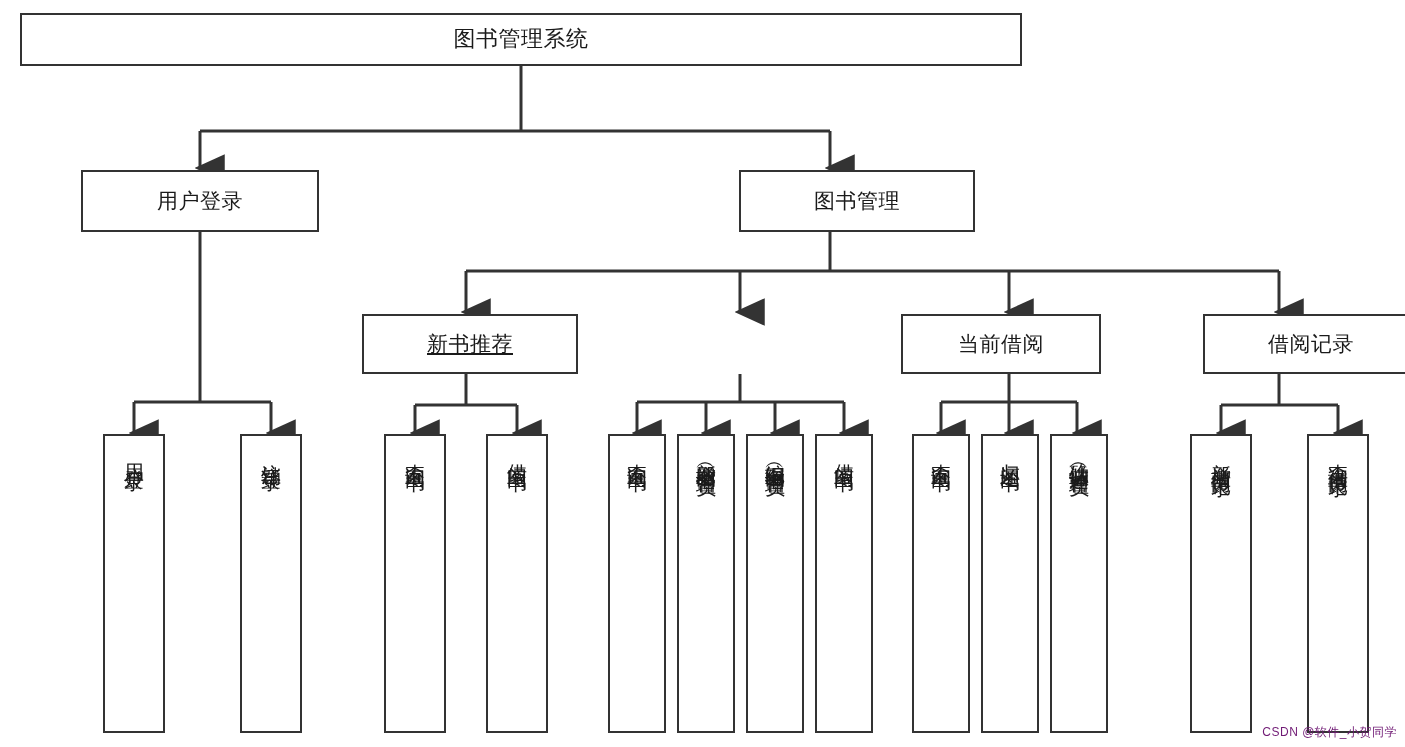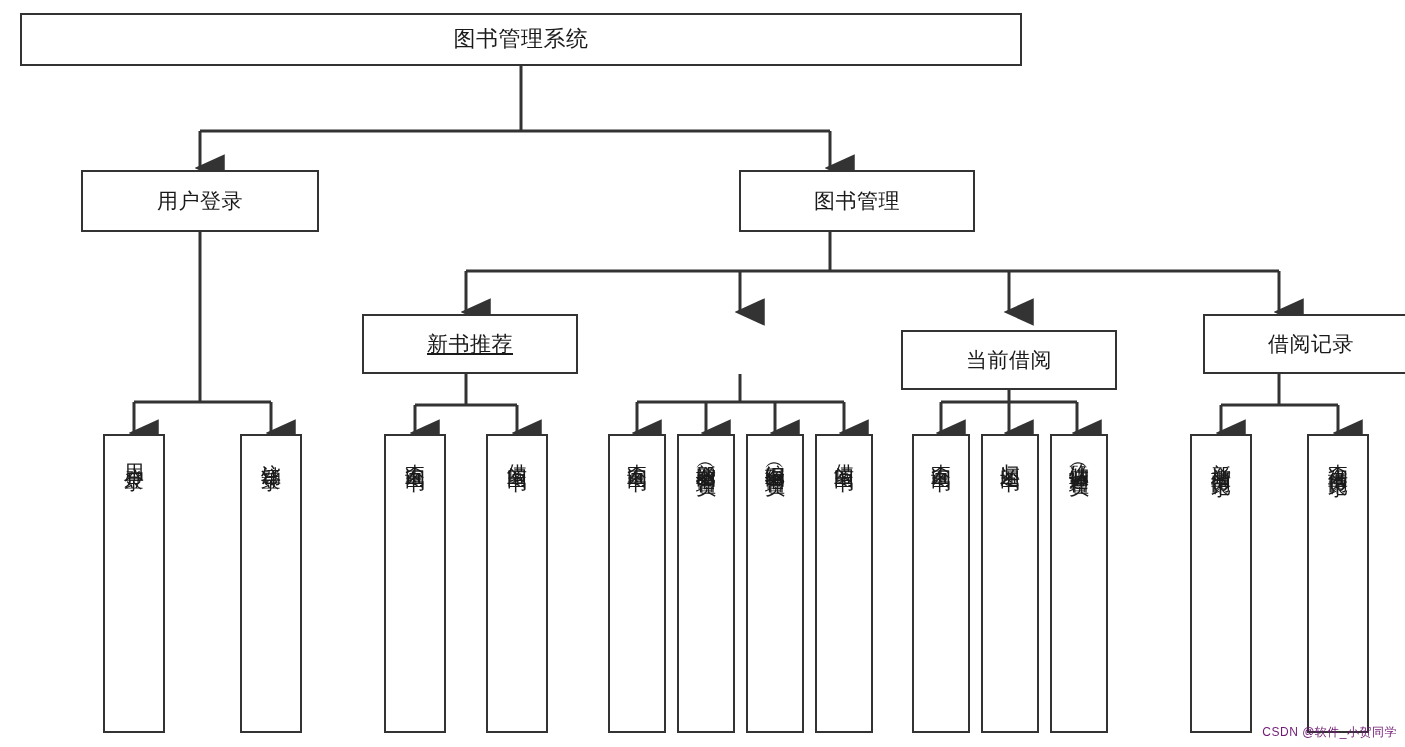--- a/index.html
+++ b/index.html
@@ -144,21 +144,21 @@
 
   <div class="node horiz" style="left:711px; top:170px; width:236px; height:62px;margin-left:28px;">
     <span class="node-label">图书管理</span>
   </div>
 
   <div class="node horiz" style="left:362px; top:314px; width:216px; height:60px;text-decoration:underline;">
     <span class="node-label">新书推荐</span>
   </div>
 
 
-  <div class="node horiz" style="left:901px; top:330px; width:216px; height:60px;">
+  <div class="node horiz" style="left:901px; top:314px; width:200px; height:60px;">
     <span class="node-label">当前借阅</span>
   </div>
 
   <div class="node horiz" style="left:1203px; top:314px; width:216px; height:60px;">
     <span class="node-label">借阅记录</span>
   </div>
 
   <div class="node vert" style="left:103px; top:434px; width:62px; height:299px;">
     <span class="node-label">用户登录</span>
   </div>

